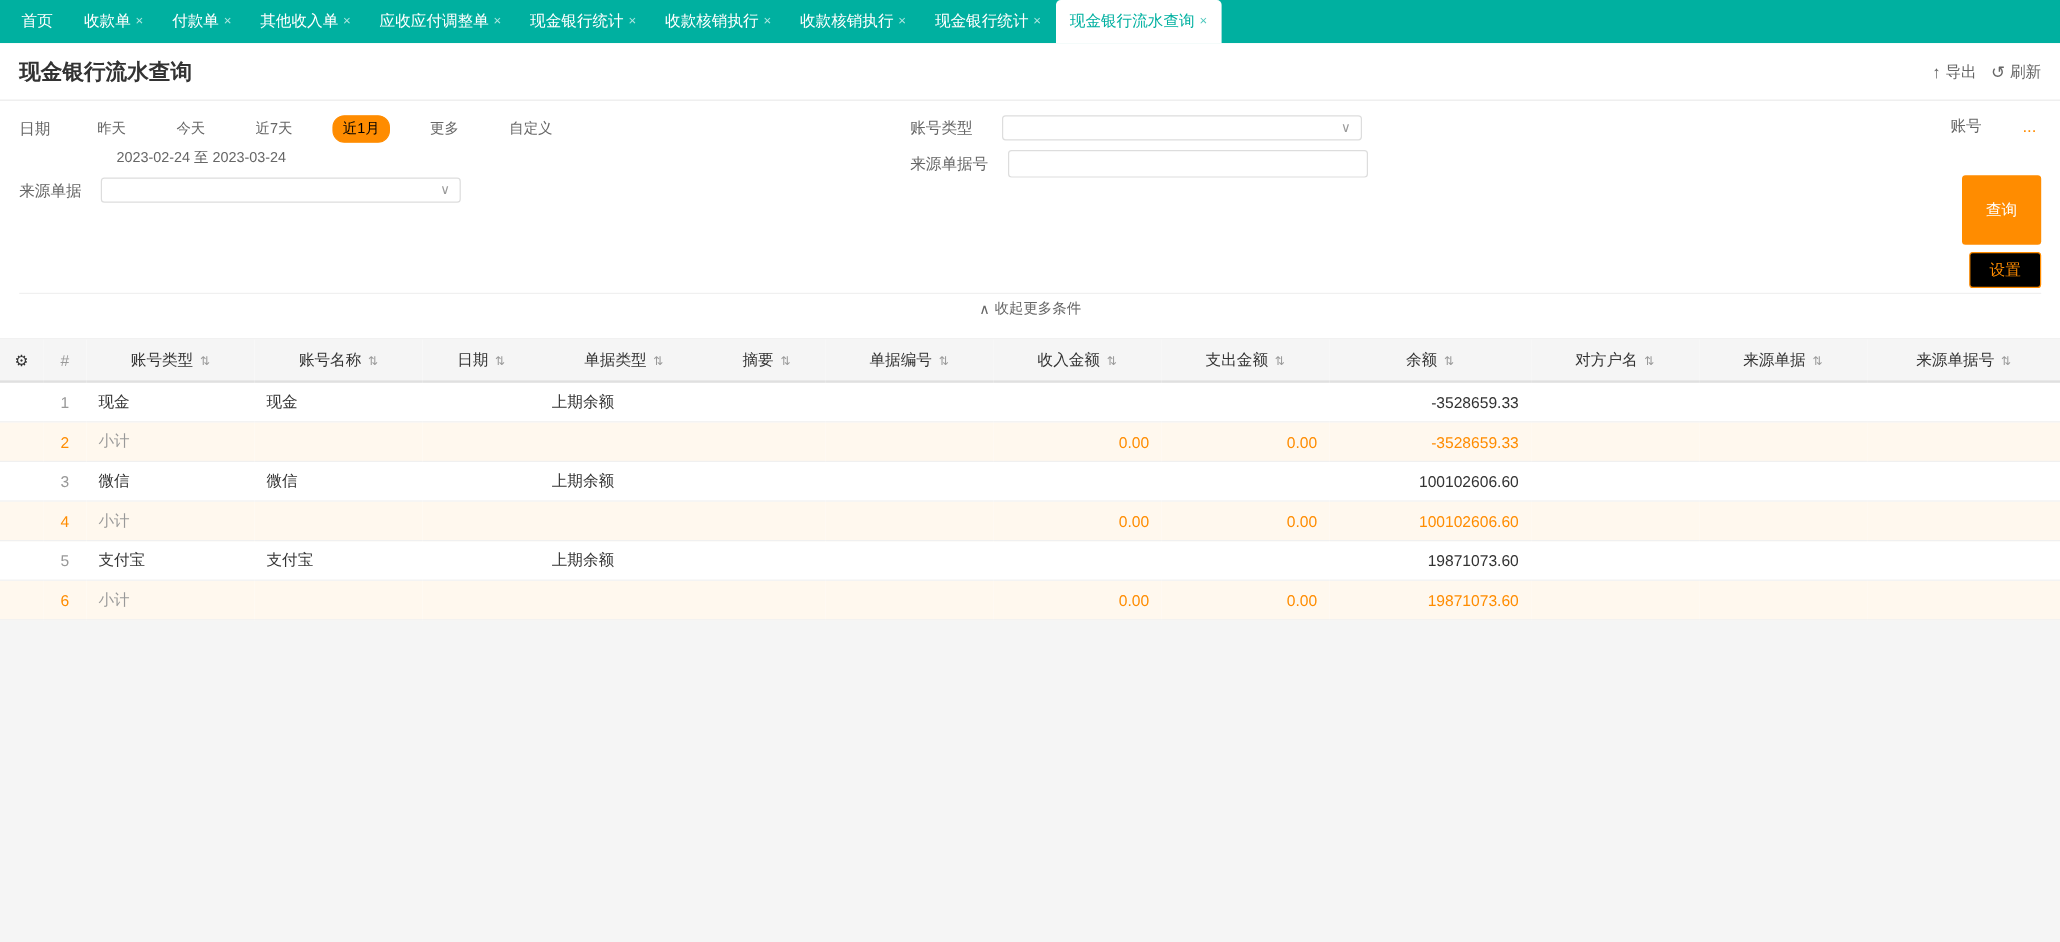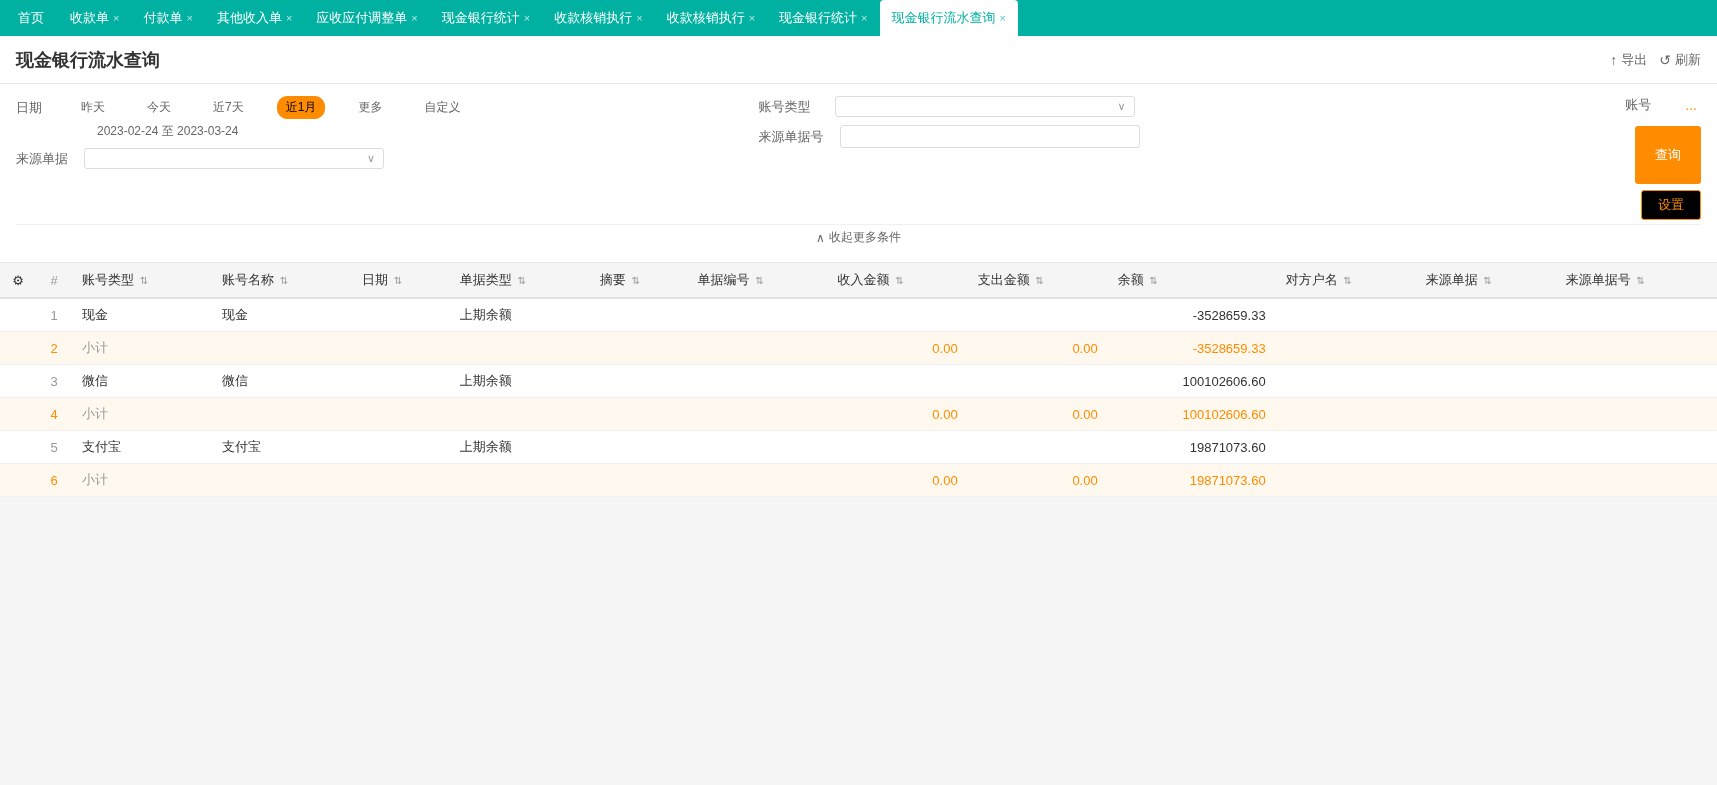--- a/index.html
+++ b/index.html
@@ -189,21 +189,21 @@
       width: 100%;
       border-collapse: collapse;
       font-size: 13px;
     }
     thead tr {
       background: #f5f5f5;
       border-bottom: 1px solid #e8e8e8;
     }
     thead th {
       padding: 8px 10px;
-      text-align: left;
+      text-align: center;
       color: #333;
       font-weight: normal;
       border-right: none;
       white-space: nowrap;
       font-size: 13px;
       border-bottom: 2px solid #e0e0e0;
     }
     thead th .sort-icon {
       display: inline-block;
       font-size: 10px;
@@ -323,21 +323,21 @@
           <span style="color:#999; font-size:11px;">∨</span>
         </div>
       </div>
 
       <div class="filter-row" style="margin-top:8px;">
         <span class="filter-label-wide">来源单据号</span>
         <input class="filter-input" style="min-width: 300px;">
       </div>
     </div>
 
-    <div style="display:flex; flex-direction:column; gap:4px; align-items:flex-end; min-width:200px;">
+    <div style="display:flex; flex-direction:column; gap:24px; align-items:flex-end; min-width:200px;">
 
       <div class="filter-row">
         <span class="filter-label">账号</span>
         <span class="ellipsis-btn">...</span>
       </div>
 
       <div style="display:flex; flex-direction:column; gap:6px; align-items:flex-end;">
         <button class="query-btn">查询</button>
         <button class="settings-btn">设置</button>
       </div>

